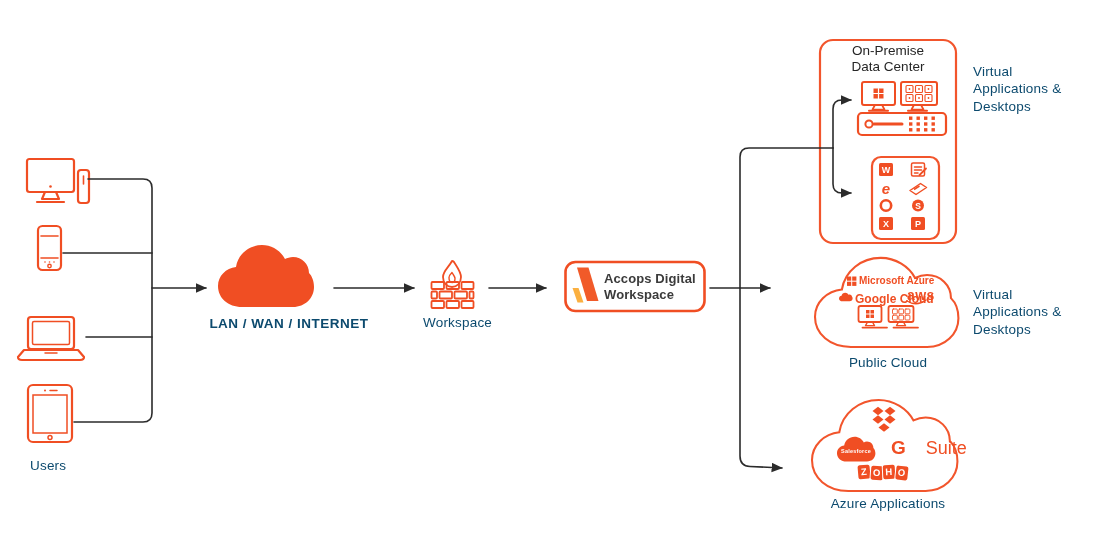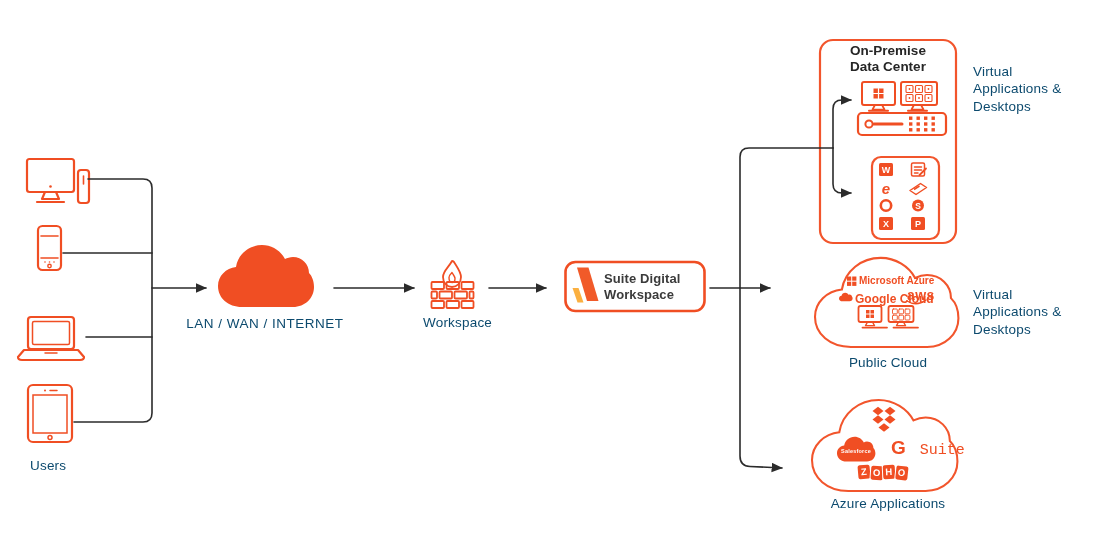--- a/index.html
+++ b/index.html
@@ -1,32 +1,32 @@
 <!DOCTYPE html>
 <html><head>
 <meta charset="utf-8">
 <style>
   html,body{margin:0;padding:0;background:#fff;}
   #canvas{position:relative;width:1101px;height:550px;background:#fff;overflow:hidden;
           font-family:"Liberation Sans",sans-serif;color:#222;}
   #art{position:absolute;left:0;top:0;}
   .lbl{position:absolute;color:#0c4a6e;font-size:13.5px;line-height:1.28;letter-spacing:.2px;}
-  .lbl.b{font-weight:normal;}
+  .lbl.b{font-weight:bold;margin-left:24px;}
   .lbl.c{text-align:center;}
   .gateway-text{position:absolute;left:604px;top:271px;width:98px;font-size:13px;font-weight:bold;
                 color:#3b3b3b;line-height:1.22;letter-spacing:.1px;}
   .onprem-title{position:absolute;left:822px;top:43px;width:132px;text-align:center;
-                font-weight:bold;font-size:13.5px;line-height:1.22;color:#262626;}
+                font-weight:normal;font-size:13.5px;line-height:1.22;color:#262626;}
   .onprem-title span{display:inline-block;width:100px;}
   .logo-txt{position:absolute;color:#F04E23;font-weight:bold;white-space:nowrap;}
   .sf-txt{position:absolute;left:839px;top:448px;width:34px;text-align:center;color:#fff;
           font-size:5.5px;font-weight:bold;letter-spacing:.2px;}
   .gsuite{position:absolute;left:891px;top:437px;display:flex;align-items:baseline;color:#F04E23;}
   .gsuite .g{font-size:19px;font-weight:bold;}
-  .gsuite .s{font-size:15px;margin-left:14px;font-family:Liberation Mono, monospace;}
+  .gsuite .s{font-size:18px;margin-left:20px;}
   .zoho{position:absolute;left:858px;top:465px;display:flex;}
   .zoho span{display:inline-block;width:11.5px;height:13.5px;background:#F04E23;color:#fff;
              font-size:9.5px;font-weight:bold;text-align:center;line-height:14px;
              border-radius:2px;box-shadow:0 0 0 1px #fff;margin-right:1px;}
   .zoho span:nth-child(1){transform:rotate(-5deg);}
   .zoho span:nth-child(2){transform:rotate(4deg) translateY(1px);}
   .zoho span:nth-child(3){transform:rotate(-3deg);}
   .zoho span:nth-child(4){transform:rotate(6deg) translateY(1px);}
 </style>
 </head>
@@ -242,21 +242,21 @@
     <path d="M740,288 V456 Q740,466 750,466.5 L782,468" marker-end="url(#arr)"></path>
   </g>
 </svg>
 
 <div class="lbl" style="left:30px;top:457px;">Users</div>
 
 <div class="lbl b c" style="left:182px;top:315px;width:166px;letter-spacing:.5px;">LAN / WAN / INTERNET</div>
 
 <div class="lbl c" style="left:423px;top:314px;width:60px;">Workspace</div>
 
-<div class="gateway-text">Suite Digital Workspace</div>
+<div class="gateway-text">Accops Digital Workspace</div>
 
 <div class="onprem-title">
   <span>On-Premise Data Center</span>
 </div>
 
 <div class="lbl" style="left:973px;top:63px;width:106px;">Virtual Applications &amp; Desktops</div>
 
 
 <div class="lbl c" style="left:838px;top:354px;width:100px;">Public Cloud</div>
 

